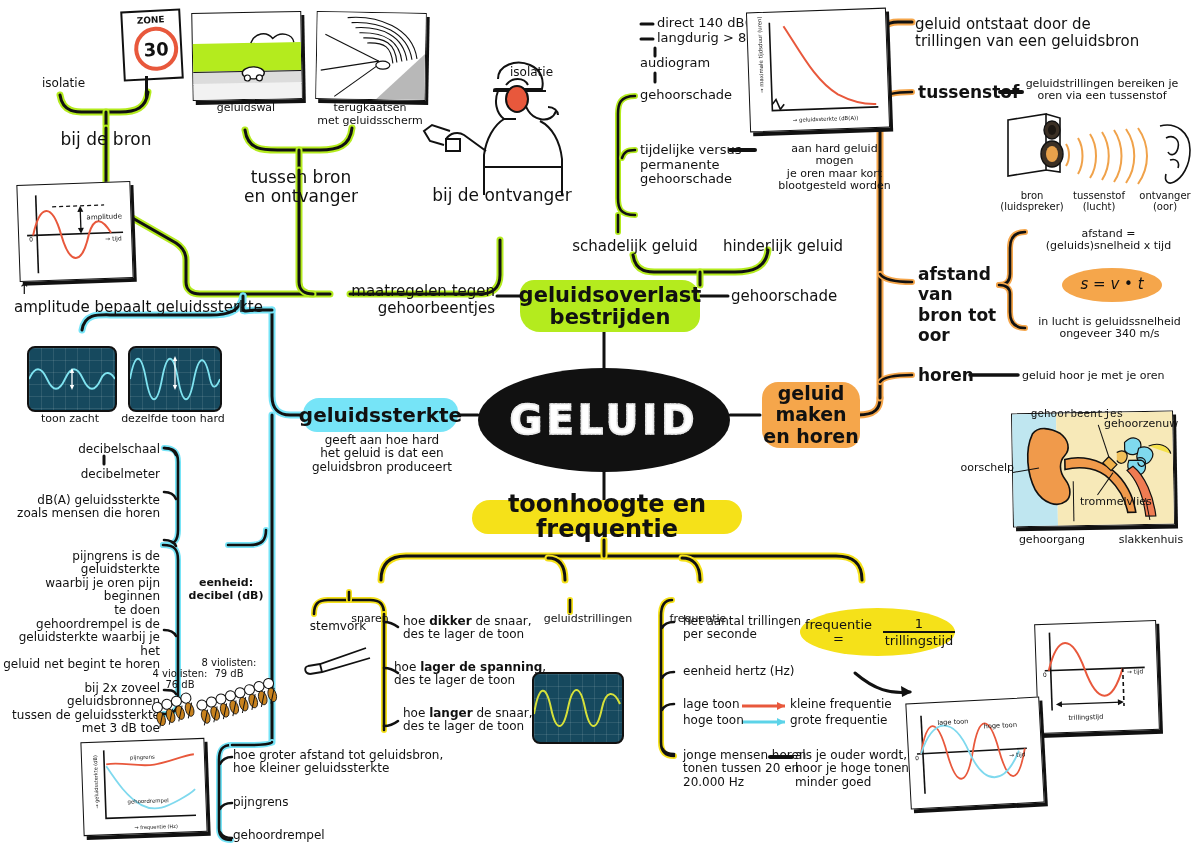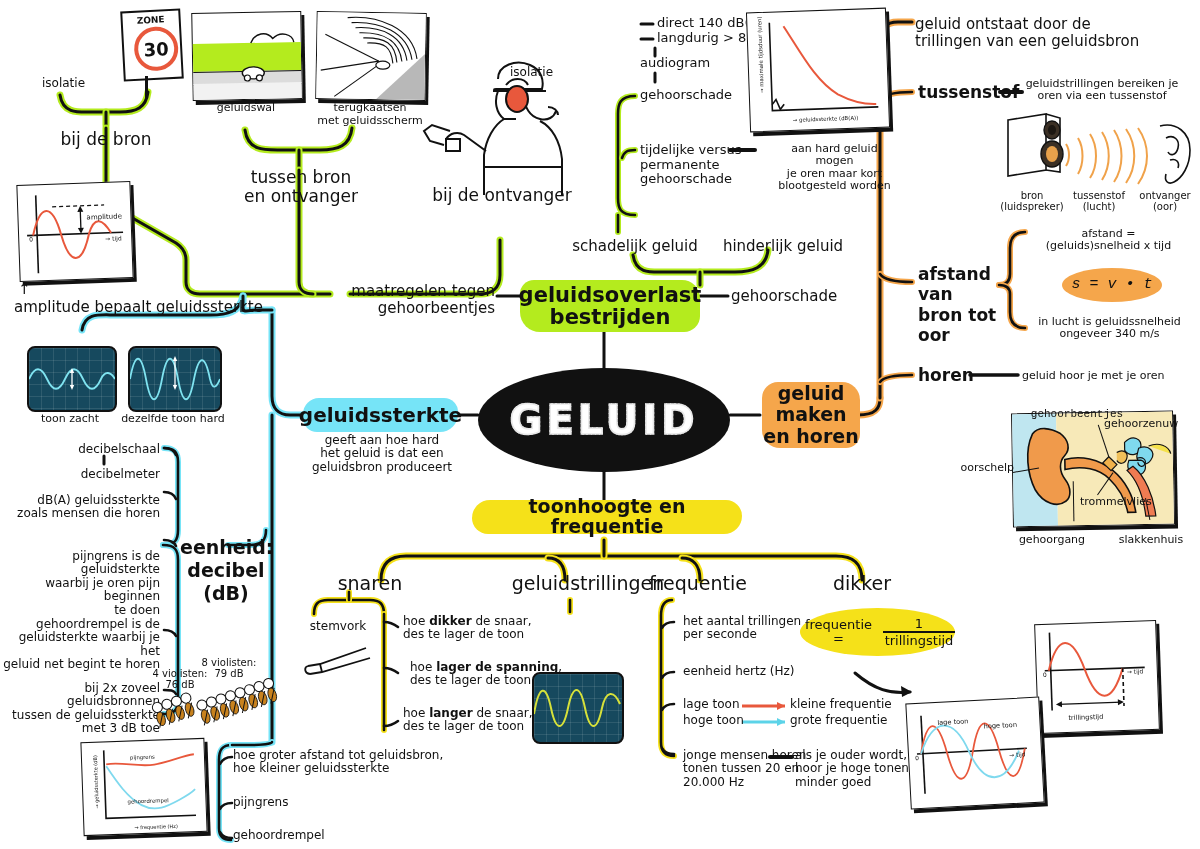--- a/index.html
+++ b/index.html
@@ -18,32 +18,32 @@
   .r{text-align:right;}
   .l{text-align:left;}
 
   
   .t9{font-size:9px;}
   .t10{font-size:10px;}
   .t11{font-size:11px;}
   .t12{font-size:12px;}
   .t13{font-size:13px;}
   .t15{font-size:15px;}
-  .t16{font-size:19px;}
+  .t16{font-size:11px;margin-top:40px;}
   .t17{font-size:17px;}
   .bold{font-weight:bold;}
 
   
   .chip{position:absolute;display:flex;align-items:center;justify-content:center;
         text-align:center;font-weight:bold;line-height:1.05;}
   .chip-green{background:#b4eb1e;border-radius:14px 18px 16px 20px;}
   .chip-cyan{background:#76e4f7;border-radius:16px 14px 18px 14px;}
   .chip-yellow{background:#f5e119;border-radius:18px 16px 18px 16px;}
   .chip-orange{background:#f5a64b;border-radius:16px 18px 14px 18px;}
-  .chip-orange-pill{background:#f5a64b;border-radius:50%/50%;font-family:Liberation Mono, monospace;}
+  .chip-orange-pill{background:#f5a64b;border-radius:50%/50%;}
 
   
   #center-node{
     position:absolute;left:478px;top:368px;width:252px;height:104px;
     background:#111;border-radius:50%;
     display:flex;align-items:center;justify-content:center;
   }
   #center-node .title{
     color:#111;
     font-size:40px;font-weight:bold;letter-spacing:4px;
@@ -274,21 +274,21 @@
 
   <div class="chip chip-green" style="left:520px;top:280px;width:180px;height:52px;flex-direction:column;font-size:21px;">
     <span>geluidsoverlast</span>
     <span>bestrijden</span>
   </div>
 
   <div class="chip chip-cyan" style="left:303px;top:398px;width:155px;height:34px;font-size:20px;">
     <span>geluidssterkte</span>
   </div>
 
-  <div class="chip chip-yellow" style="left:472px;top:500px;width:270px;height:34px;font-size:19px;">
+  <div class="chip chip-yellow" style="left:472px;top:500px;width:270px;height:34px;font-size:24px;">
     <span>toonhoogte en frequentie</span>
   </div>
 
   <div class="chip chip-orange" style="left:762px;top:382px;width:98px;height:66px;flex-direction:column;font-size:19px;line-height:1.12;">
     <span>geluid</span>
     <span>maken</span>
     <span>en horen</span>
   </div>
 
   <div class="lbl t15 r" style="left:300px;top:283px;width:195px;">
@@ -565,21 +565,21 @@
       <path d="M6,34 L18,32 L66,18"></path>
       <path d="M4,26 C0,27 0,33 6,34"></path>
       <path d="M16,24 L18,32"></path>
     </g>
   </svg>
 
   <div class="lbl t12 l" style="left:403px;top:615px;width:150px;">
     <div><span>hoe </span><span class="bold">dikker</span><span> de snaar,</span></div>
     <div>des te lager de toon</div>
   </div>
-  <div class="lbl t12 l" style="left:410px;top:661px;width:160px;">
+  <div class="lbl t12 l" style="left:394px;top:661px;width:160px;">
     <div><span>hoe </span><span class="bold">lager de spanning</span><span>,</span></div>
     <div>des te lager de toon</div>
   </div>
   <div class="lbl t12 l" style="left:403px;top:707px;width:150px;">
     <div><span>hoe </span><span class="bold">langer</span><span> de snaar,</span></div>
     <div>des te lager de toon</div>
   </div>
 
 
   <div class="scope" style="left:532px;top:672px;width:88px;height:68px;">

